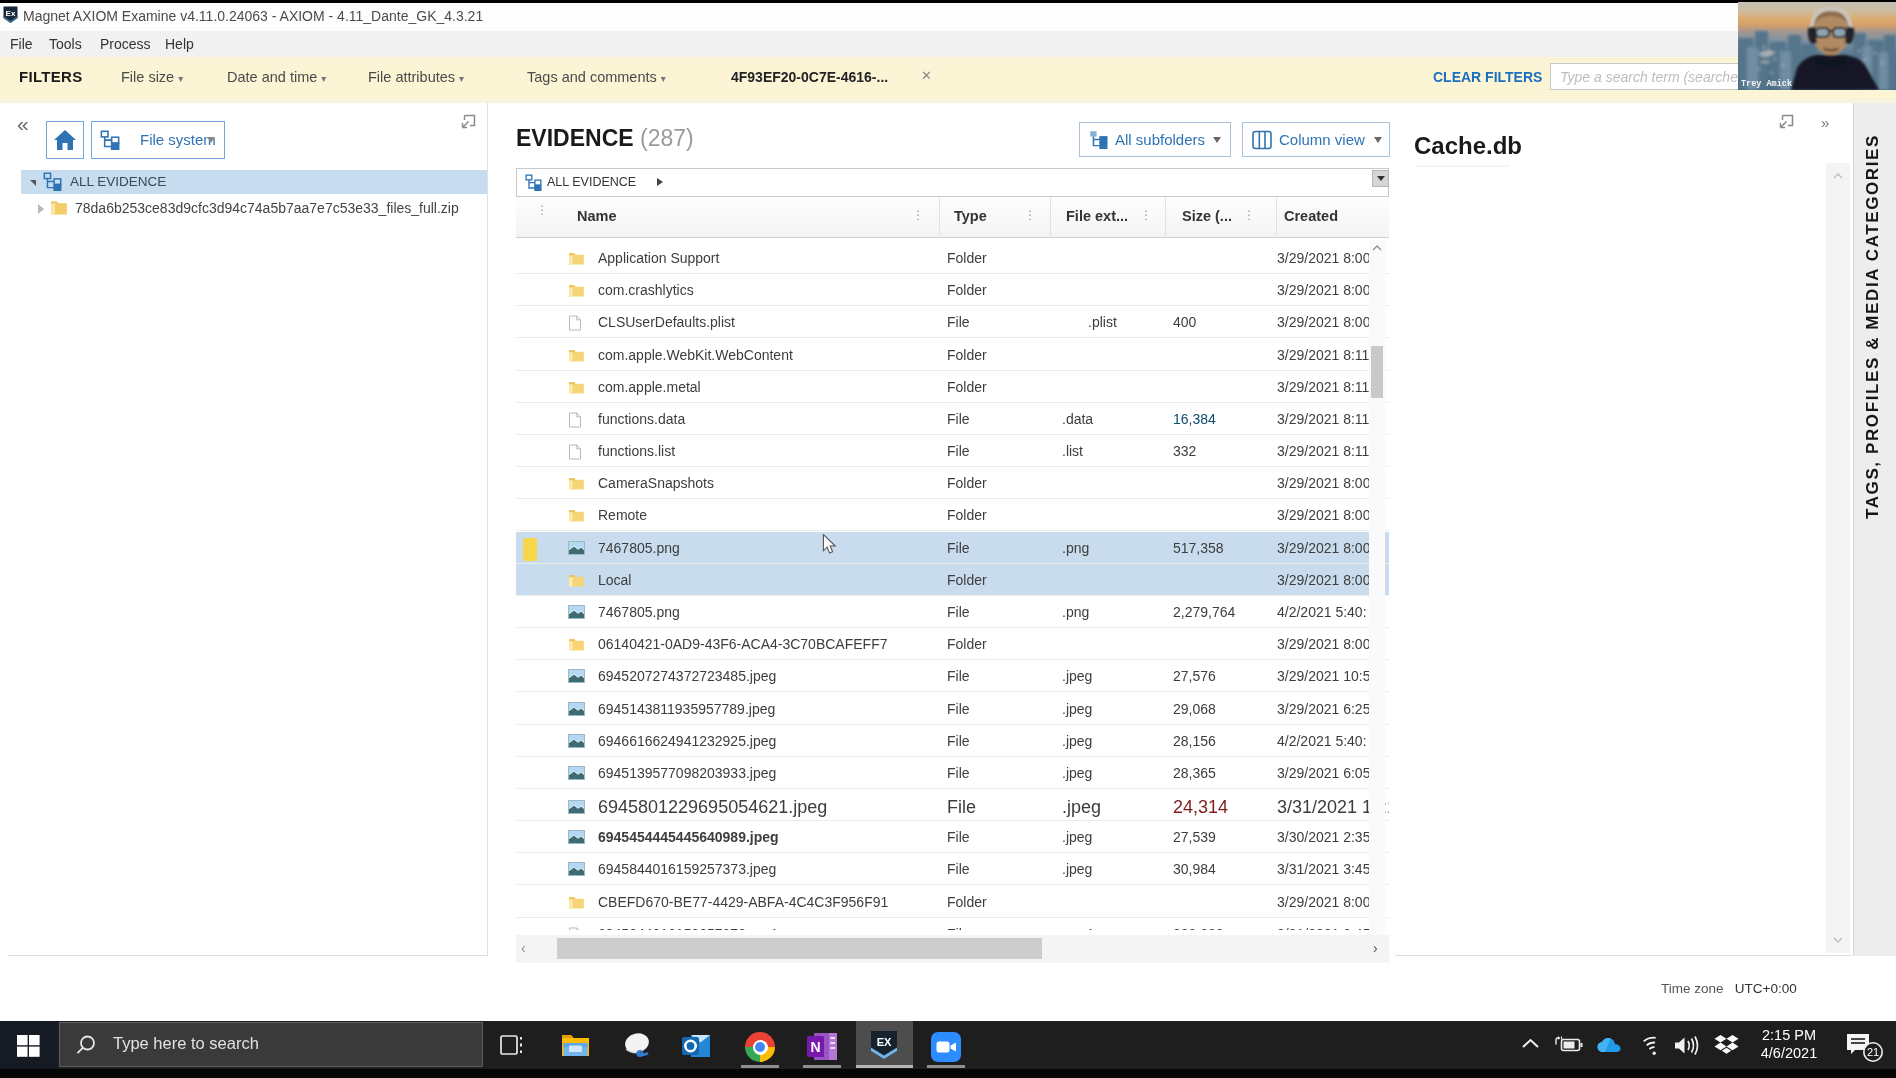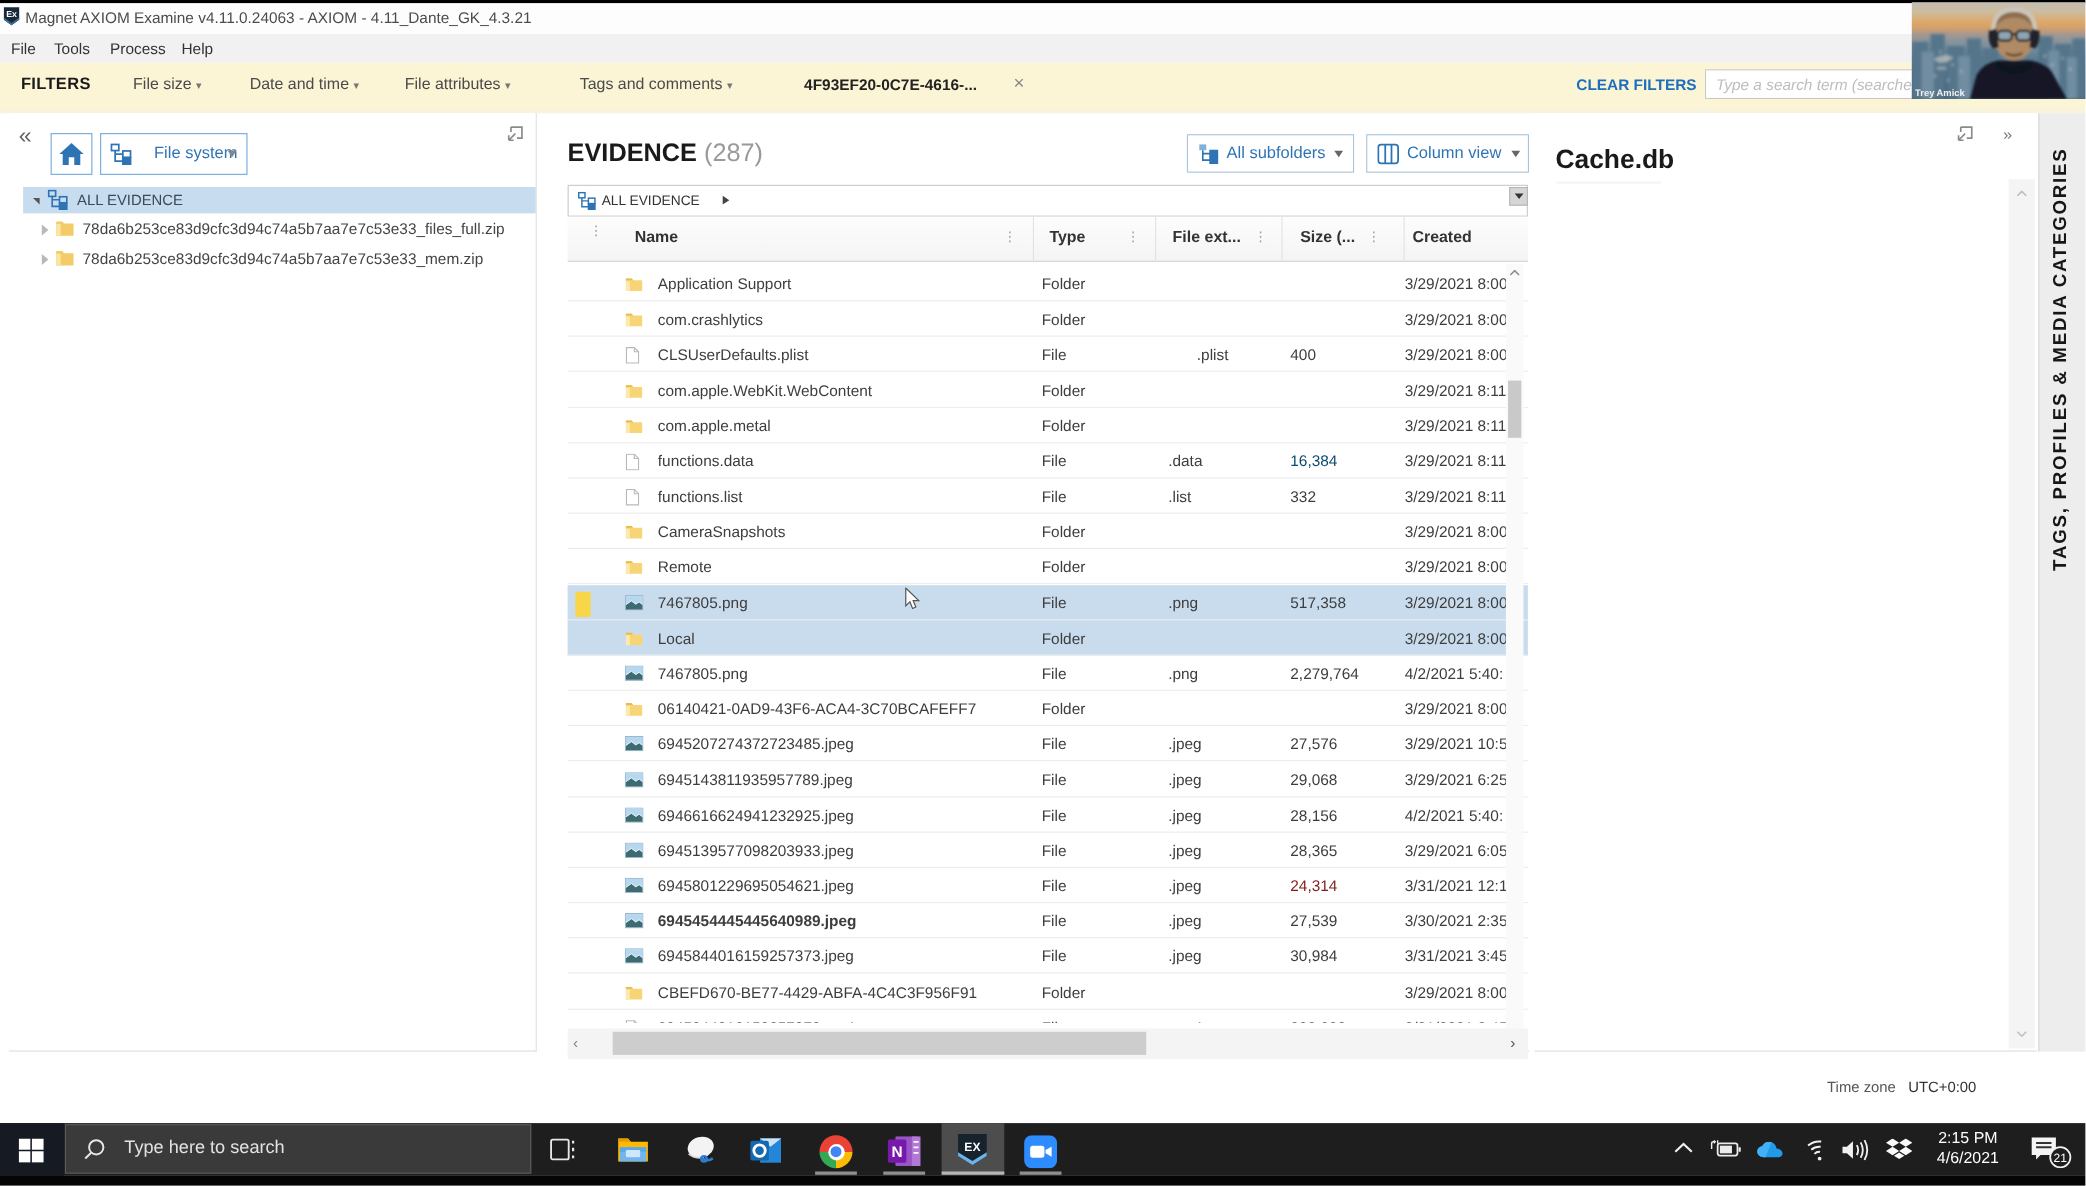--- a/index.html
+++ b/index.html
@@ -80,28 +80,20 @@
       <span class="abs" style="left:49px;top:4px;color:#3a4a58;font-size:13.5px;">ALL EVIDENCE</span>
     </div>
     <div style="position:absolute;left:0;top:29px;width:479px;height:27px;">
 <div style="position:absolute;left:30px;top:8px;width:0;height:0;border-top:5px solid transparent;border-bottom:5px solid transparent;border-left:6px solid #b8b8b8;"></div>
 <div style="position:absolute;left:42px;top:3px;"><svg width="18" height="17" viewBox="0 0 17 15">
             <path d="M1 1.6 L6.4 1.6 L7.8 3.4 L15.9 3.4 L15.9 14 L1 14 Z" fill="#f3cb68"></path>
             <path d="M1 3.8 L4.8 3.8 L4.8 14 L1 14 Z" fill="#fbe5a4"></path>
           </svg></div>
 <div style="position:absolute;left:67px;top:4px;color:#444;font-size:14px;">78da6b253ce83d9cfc3d94c74a5b7aa7e7c53e33_files_full.zip</div>
 </div>
-    <div style="position:absolute;left:0;top:56px;width:479px;height:27px;">
-<div style="position:absolute;left:30px;top:8px;width:0;height:0;border-top:5px solid transparent;border-bottom:5px solid transparent;border-left:6px solid #b8b8b8;"></div>
-<div style="position:absolute;left:42px;top:3px;"><svg width="18" height="17" viewBox="0 0 17 15">
-            <path d="M1 1.6 L6.4 1.6 L7.8 3.4 L15.9 3.4 L15.9 14 L1 14 Z" fill="#f3cb68"></path>
-            <path d="M1 3.8 L4.8 3.8 L4.8 14 L1 14 Z" fill="#fbe5a4"></path>
-          </svg></div>
-<div style="position:absolute;left:67px;top:4px;color:#444;font-size:14px;">78da6b253ce83d9cfc3d94c74a5b7aa7e7c53e33_mem.zip</div>
-</div>
   </div>
 </div>
 
 <div class="abs" style="left:516px;top:103px;width:874px;height:853px;border-bottom:1px solid #ddd;">
   <span class="abs" style="left:0px;top:22px;font-size:23px;font-weight:bold;color:#1a1a1a;">EVIDENCE <span style="font-weight:normal;color:#9a9a9a;">(287)</span></span>
   <div class="abs" style="left:563px;top:19px;width:152px;height:35px;border:1px solid #a9c4da;background:#fff;">
     <div class="abs" style="left:9px;top:7px;"><svg width="19" height="19" viewBox="0 0 18 18">
           <g fill="#2e74b5" stroke="#2e74b5" stroke-width="1.4">
             <rect x="1.2" y="1.2" width="6" height="5" fill="#7fb2d9" stroke="none"></rect>
             <rect x="10.5" y="6.5" width="6.3" height="5.2"></rect>
@@ -365,21 +357,21 @@
         <rect x="1" y="1" width="15" height="7" fill="#b5d7f0"></rect>
         <path d="M1 9 L6 5.5 L10 8.5 L13 6.5 L16 8.8 L16 13 L1 13 Z" fill="#3e6b72"></path>
         <path d="M1 8.6 L6 5.2 L10 8.2 L13 6.2 L16 8.4" stroke="#e9f4fb" stroke-width="0.8" fill="none"></path>
       </svg></div>
 <div style="position:absolute;left:82px;top:8px;color:#3d3d3d;">6945139577098203933.jpeg</div>
 <div style="position:absolute;left:431px;top:8px;color:#3d3d3d;">File</div>
 <div style="position:absolute;left:546px;top:8px;color:#3d3d3d;">.jpeg</div>
 <div style="position:absolute;left:657px;top:8px;color:#3d3d3d;">28,365</div>
 <div style="position:absolute;left:761px;top:8px;color:#3d3d3d;white-space:nowrap;">3/29/2021 6:05</div>
 </div>
-<div style="position:absolute;left:516px;top:789px;width:873px;height:32px;border-bottom:1px solid #ececec;overflow:hidden;font-size:14px;">
+<div style="position:absolute;left:516px;top:789px;width:873px;height:32px;border-bottom:1px solid #ececec;overflow:hidden;font-size:18px;">
 <div style="position:absolute;left:52px;top:9px;"><svg width="17" height="14" viewBox="0 0 17 14">
         <rect x="0.5" y="0.5" width="16" height="13" fill="#ddeefc" stroke="#9cb8cc" stroke-width="1"></rect>
         <rect x="1" y="1" width="15" height="7" fill="#b5d7f0"></rect>
         <path d="M1 9 L6 5.5 L10 8.5 L13 6.5 L16 8.8 L16 13 L1 13 Z" fill="#3e6b72"></path>
         <path d="M1 8.6 L6 5.2 L10 8.2 L13 6.2 L16 8.4" stroke="#e9f4fb" stroke-width="0.8" fill="none"></path>
       </svg></div>
 <div style="position:absolute;left:82px;top:8px;color:#3d3d3d;">6945801229695054621.jpeg</div>
 <div style="position:absolute;left:431px;top:8px;color:#3d3d3d;">File</div>
 <div style="position:absolute;left:546px;top:8px;color:#3d3d3d;">.jpeg</div>
 <div style="position:absolute;left:657px;top:8px;color:#7f1d1d;">24,314</div>
@@ -661,14 +653,14 @@
     <path d="M68 31 Q67 9 86 8 Q105 9 104 31 Q104 15 86 14 Q68 15 68 31 Z" fill="#8d6f50"></path>
     <path d="M67 26 Q67 7 86 7 Q105 7 105 26" fill="none" stroke="#ccc6ba" stroke-width="4"></path>
     <path d="M63 26 Q62 38 67 42 L72 41 L70 24 Z" fill="#22242c"></path>
     <path d="M109 26 Q110 38 105 42 L100 41 L102 24 Z" fill="#22242c"></path>
     <rect x="71" y="26" width="13" height="9" rx="3.5" fill="#8fa3b0" stroke="#23262c" stroke-width="2"></rect>
     <rect x="88" y="26" width="13" height="9" rx="3.5" fill="#8fa3b0" stroke="#23262c" stroke-width="2"></rect>
     <line x1="84" y1="29" x2="88" y2="29" stroke="#23262c" stroke-width="2"></line>
     <path d="M78 45 Q86 49 94 45 L93 48 Q86 51 79 48 Z" fill="#6d4f38"></path>
     </g>
   </svg>
-  <span class="abs" style="left:3px;top:77px;color:#f2f2f2;font-size:8.5px;font-weight:bold;">Trey Amick</span>
+  <span class="abs" style="left:3px;top:77px;color:#f2f2f2;font-size:8.5px;font-weight:bold;font-family:Liberation Mono, monospace;">Trey Amick</span>
 </div>
 
 </body></html>

